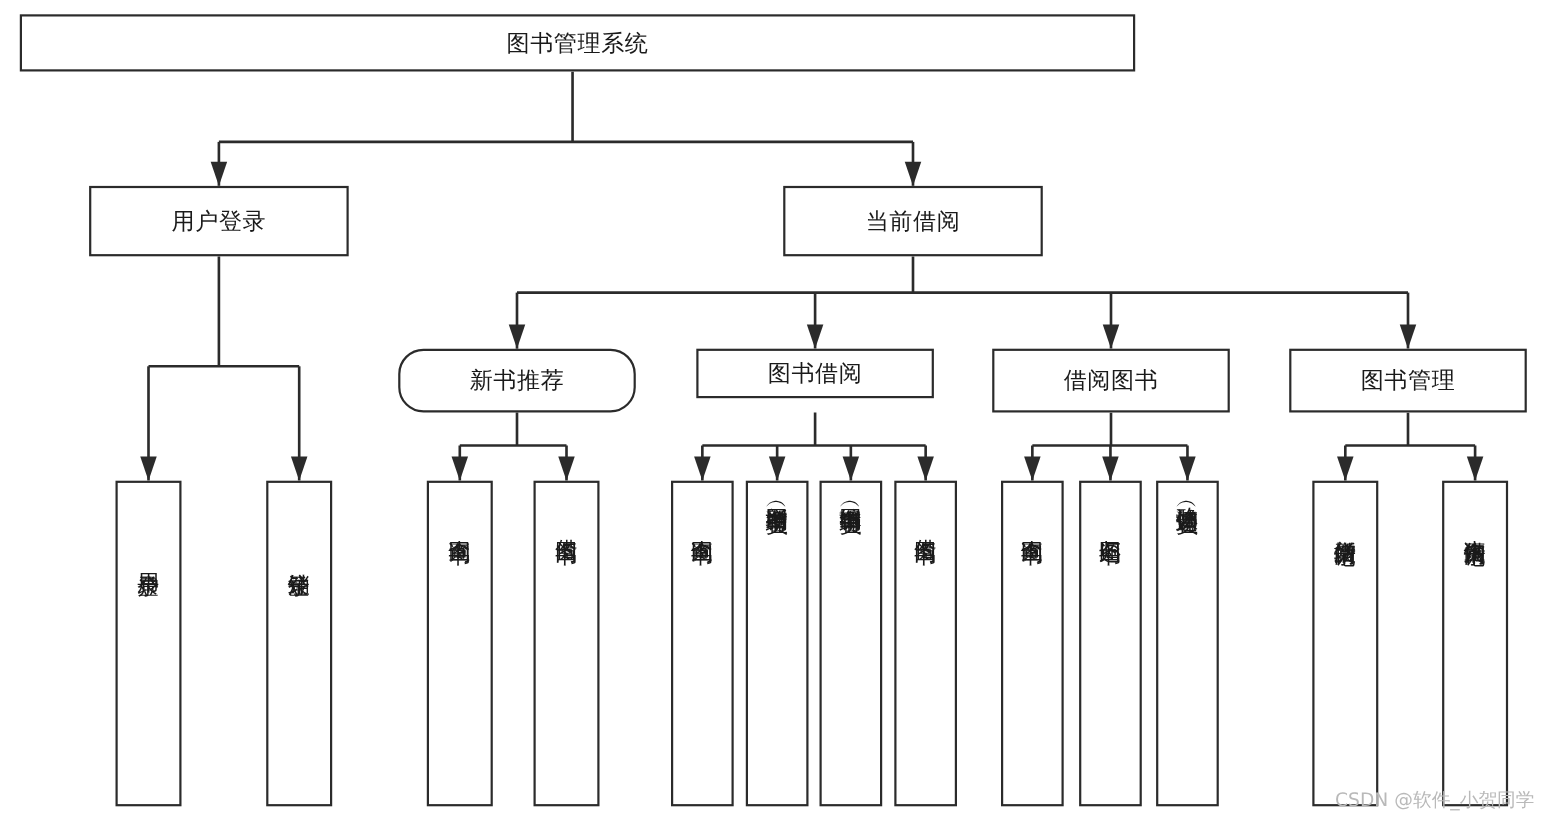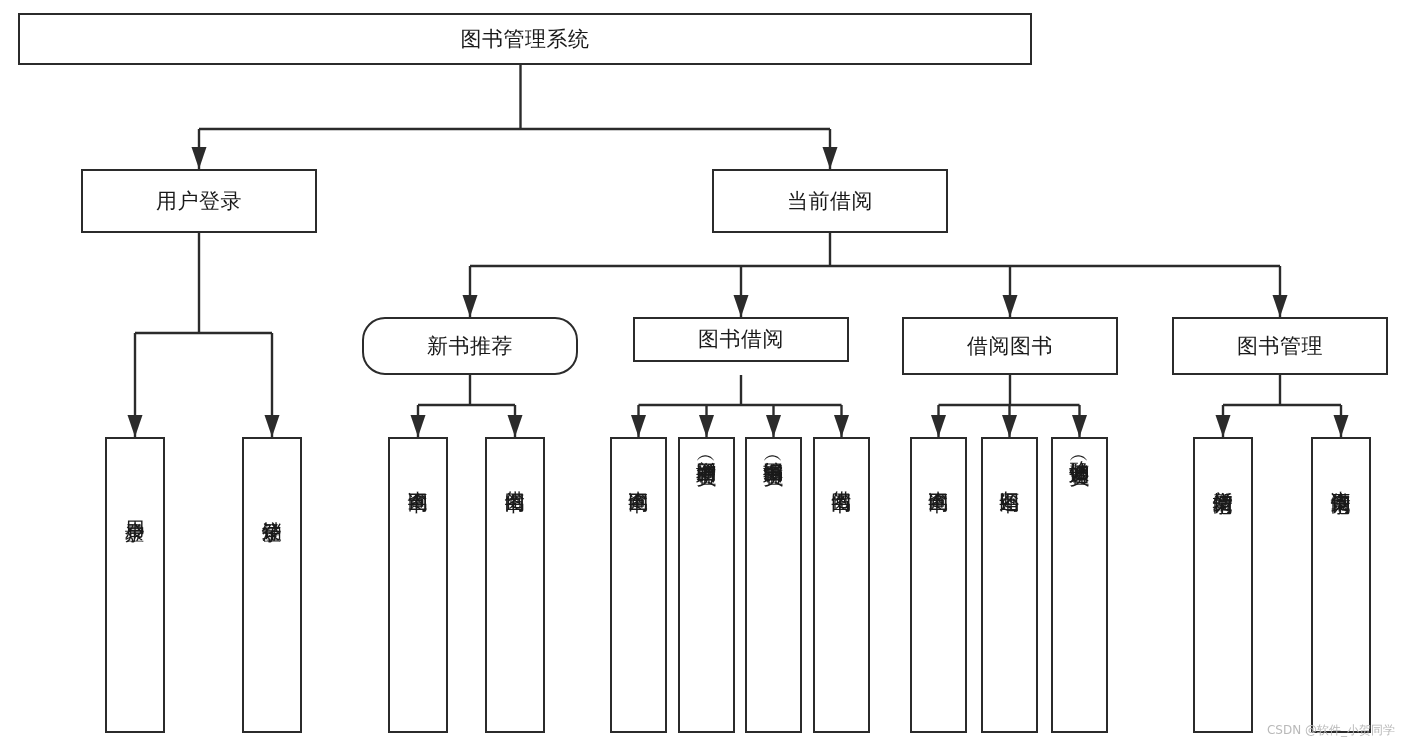--- a/index.html
+++ b/index.html
@@ -72,21 +72,21 @@
     fill: none;
     stroke-linecap: butt;
   }
   .conn-arrow {
     fill: #2b2b2b;
   }
   #watermark {
     position: absolute;
     right: 10px;
     bottom: 8px;
-    font-size: 12px;
+    font-size: 17px;
     color: #b9b9b9;
     white-space: nowrap;
     user-select: none;
   }
 </style>
 </head>
 <body>
 
 <div id="diagram-root">
   <svg class="connectors" id="connector-layer" viewBox="0 0 1405 747" xmlns="http://www.w3.org/2000/svg">

